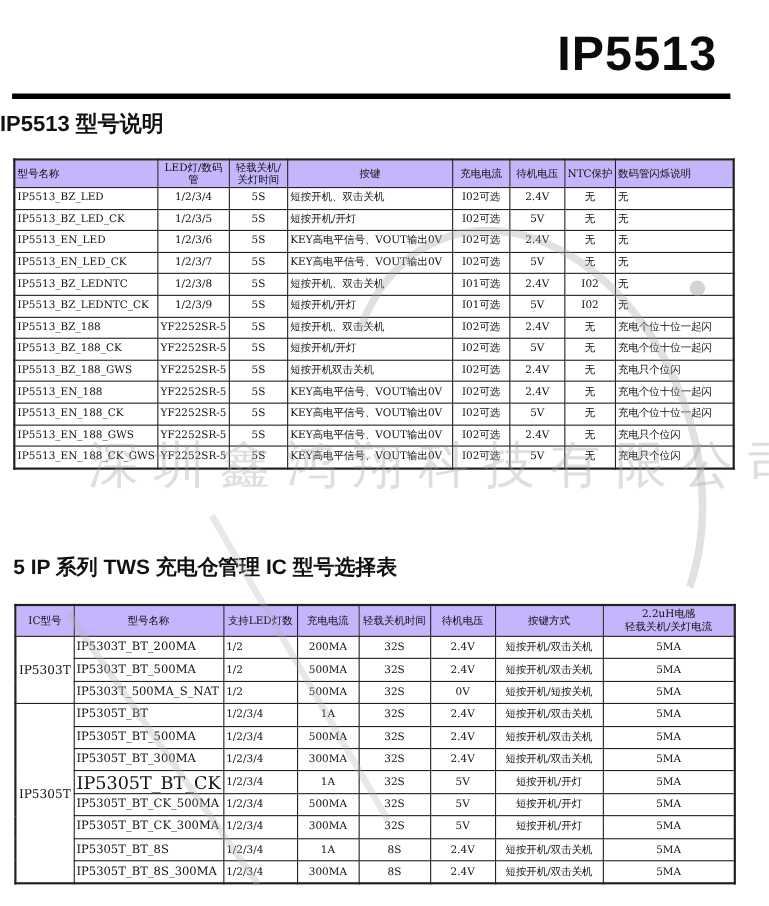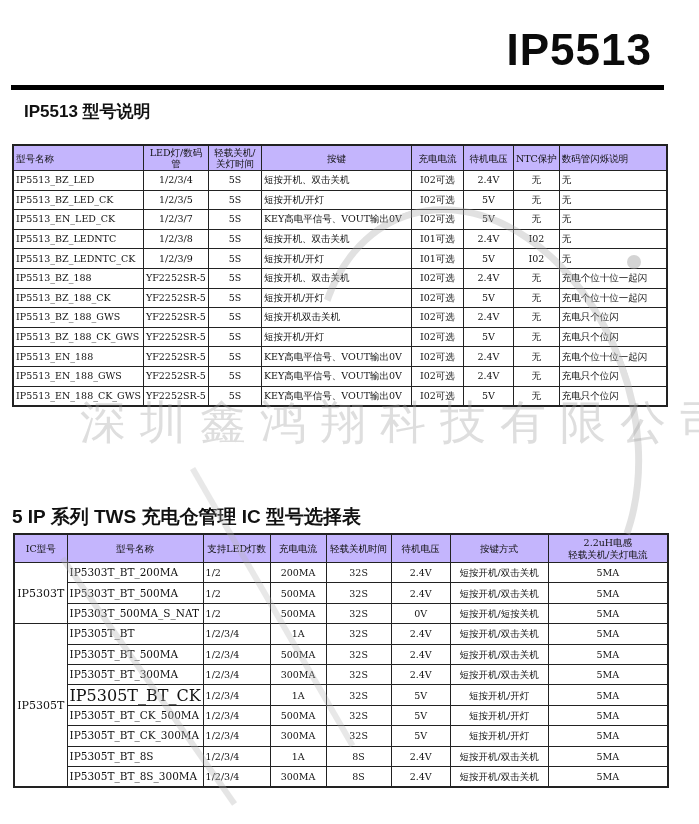--- a/index.html
+++ b/index.html
@@ -2,29 +2,29 @@
 <html><head>
 <meta charset="utf-8">
 <style>
   html, body { margin: 0; padding: 0; background: #ffffff; }
   body { width: 699px; height: 824px; position: relative; overflow: hidden;
          font-family: "DejaVu Serif", "Liberation Serif", serif; color: #111; }
   .doc-title { position: absolute; right: 47px; top: 28px; font-family: "Liberation Sans", "DejaVu Sans", sans-serif;
                font-weight: bold; font-size: 44px; letter-spacing: 1px; color: #0b0b0b; line-height: 1; margin-left: 48px; }
   .title-rule { position: absolute; left: 11px; top: 85px; width: 653px; height: 5px; background: #000; }
   .section-heading { position: absolute; font-family: "Liberation Sans", "DejaVu Sans", sans-serif; font-weight: bold; color: #111; line-height: 1; }
-  .sh1 { left: 24px; top: 103px; font-size: 17px; }
+  .sh1 { left: 0; top: 103px; font-size: 20px; }
   .sh2 { left: 12px; top: 507px; font-size: 19px; }
   table { position: absolute; border-collapse: collapse; table-layout: fixed; }
   td, th { border: 1px solid #222; padding: 0 2px; font-size: 9.5px; white-space: nowrap; overflow: hidden; }
   th { background: #c4b5fd; font-weight: normal; }
   .t1 { left: 12px; top: 144px; border: 2px solid #222; }
   .t1 th { height: 24px; line-height: 11px; }
   .t1 td { height: 18.6px; line-height: 18px; }
-  .t2 { left: 13px; top: 533px; border: 2px solid #222; }
+  .t2 { left: 13px; top: 549px; border: 2px solid #222; }
   .t2 th { height: 27px; line-height: 12px; text-align: center; }
   .t2 td { height: 19.4px; line-height: 19px; }
   .c { text-align: center; }
   .l { text-align: left; }
   .hl { text-align: left; }
   .watermark { position: absolute; pointer-events: none; color: rgba(160,160,160,0.35); font-family: "DejaVu Sans", sans-serif; }
   .wm-text { left: 80px; top: 392px; font-size: 46px; letter-spacing: 14px; white-space: nowrap; }
   .wm-arc { position: absolute; left: 320px; top: 200px; width: 300px; height: 420px; border: 7px solid rgba(170,170,170,0.35);
             border-radius: 50%; border-left-color: transparent; border-bottom-color: transparent; transform: rotate(-20deg); pointer-events: none; }
   .wm-dot { position: absolute; left: 627px; top: 255px; width: 14px; height: 14px; border-radius: 50%; background: rgba(170,170,170,0.5); }
@@ -77,20 +77,30 @@
         <td class="l">IP5513_BZ_LED_CK</td>
         <td class="c">1/2/3/5</td>
         <td class="c">5S</td>
         <td class="l">短按开机/开灯</td>
         <td class="c">I02可选</td>
         <td class="c">5V</td>
         <td class="c">无</td>
         <td class="l">无</td>
       </tr>
       <tr>
+        <td class="l">IP5513_EN_LED</td>
+        <td class="c">1/2/3/6</td>
+        <td class="c">5S</td>
+        <td class="l">KEY高电平信号、VOUT输出0V</td>
+        <td class="c">I02可选</td>
+        <td class="c">2.4V</td>
+        <td class="c">无</td>
+        <td class="l">无</td>
+      </tr>
+      <tr>
         <td class="l">IP5513_EN_LED_CK</td>
         <td class="c">1/2/3/7</td>
         <td class="c">5S</td>
         <td class="l">KEY高电平信号、VOUT输出0V</td>
         <td class="c">I02可选</td>
         <td class="c">5V</td>
         <td class="c">无</td>
         <td class="l">无</td>
       </tr>
       <tr>
@@ -137,36 +147,36 @@
         <td class="l">IP5513_BZ_188_GWS</td>
         <td class="c">YF2252SR-5</td>
         <td class="c">5S</td>
         <td class="l">短按开机双击关机</td>
         <td class="c">I02可选</td>
         <td class="c">2.4V</td>
         <td class="c">无</td>
         <td class="l">充电只个位闪</td>
       </tr>
       <tr>
-        <td class="l">IP5513_BZ_188_CK_GWS</td>
-        <td class="c">YF2252SR-5</td>
-        <td class="c">5S</td>
-        <td class="l">短按开机/开灯</td>
-        <td class="c">I02可选</td>
-        <td class="c">5V</td>
-        <td class="c">无</td>
-        <td class="l">充电只个位闪</td>
-      </tr>
-      <tr>
         <td class="l">IP5513_EN_188</td>
         <td class="c">YF2252SR-5</td>
         <td class="c">5S</td>
         <td class="l">KEY高电平信号、VOUT输出0V</td>
         <td class="c">I02可选</td>
         <td class="c">2.4V</td>
+        <td class="c">无</td>
+        <td class="l">充电个位十位一起闪</td>
+      </tr>
+      <tr>
+        <td class="l">IP5513_EN_188_CK</td>
+        <td class="c">YF2252SR-5</td>
+        <td class="c">5S</td>
+        <td class="l">KEY高电平信号、VOUT输出0V</td>
+        <td class="c">I02可选</td>
+        <td class="c">5V</td>
         <td class="c">无</td>
         <td class="l">充电个位十位一起闪</td>
       </tr>
       <tr>
         <td class="l">IP5513_EN_188_GWS</td>
         <td class="c">YF2252SR-5</td>
         <td class="c">5S</td>
         <td class="l">KEY高电平信号、VOUT输出0V</td>
         <td class="c">I02可选</td>
         <td class="c">2.4V</td>

